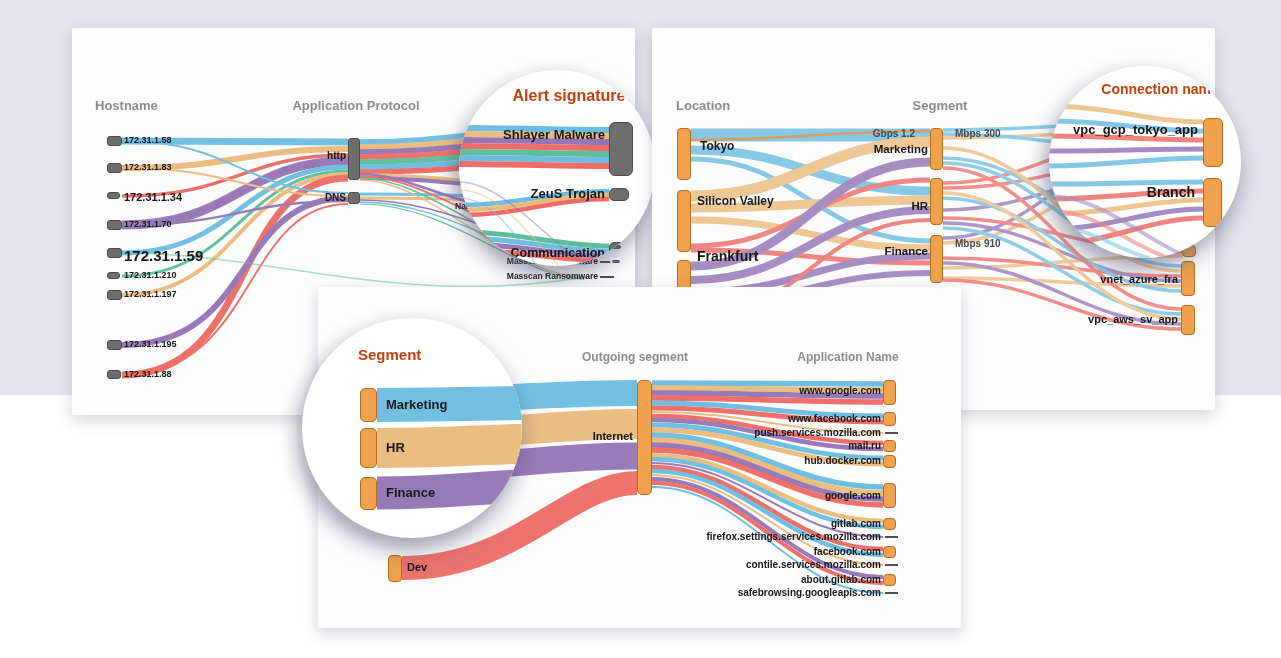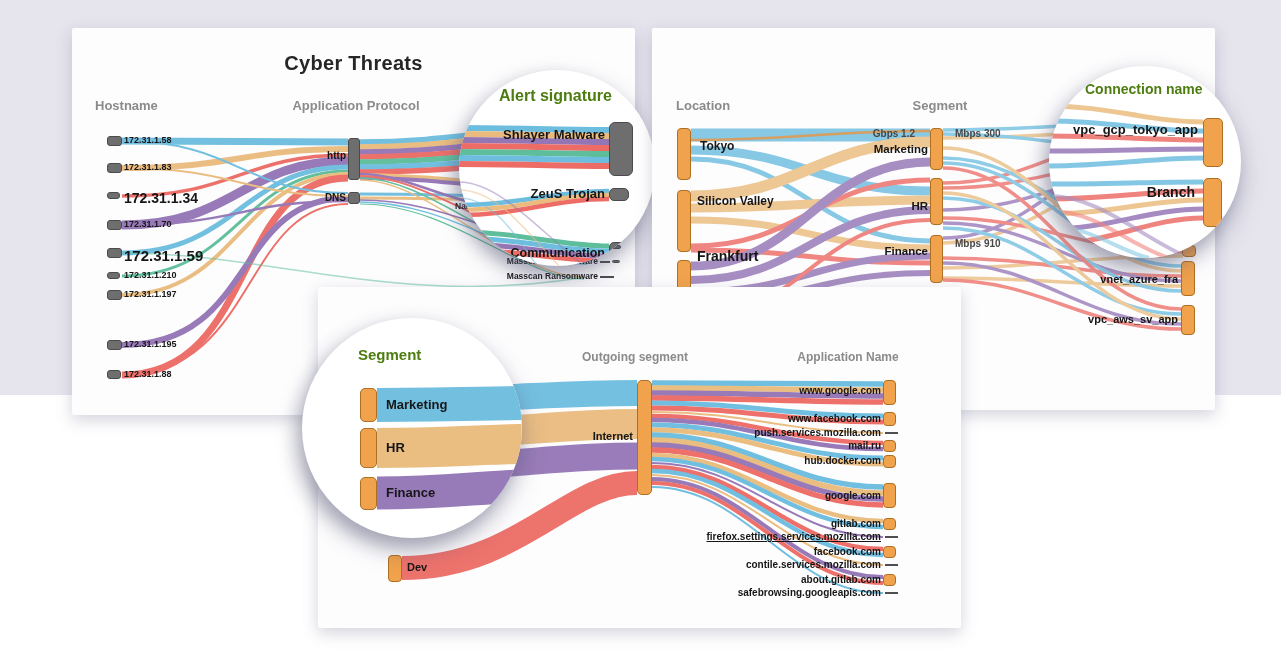--- a/index.html
+++ b/index.html
@@ -9,21 +9,21 @@
   .title{position:absolute;left:0;right:0;text-align:center;font-size:20px;font-weight:800;color:#262626;letter-spacing:.3px;}
   .colhead{position:absolute;font-size:13px;font-weight:700;color:#8b8b8b;white-space:nowrap;}
   .colhead.center{text-align:center;}
   .nlabel{position:absolute;font-weight:700;color:#161616;white-space:nowrap;line-height:1.1;}
   .rlabel{text-align:right;}
   .node{position:absolute;border-radius:3px;box-sizing:border-box;}
   .gray{background:#6e6e6e;border:1px solid #4b4b4b;}
   .orange{background:#f0a24c;border:1px solid #ad6f23;border-radius:4px;}
   svg.flows{position:absolute;left:0;top:0;pointer-events:none;}
   .lens{position:absolute;border-radius:50%;background:#ffffff;overflow:hidden;box-shadow:-5px 9px 18px rgba(80,80,110,.38),0 12px 26px rgba(80,80,110,.25);}
-  .lenshead{position:absolute;font-weight:800;color:#4d7c0f;white-space:nowrap;}
+  .lenshead{position:absolute;font-weight:800;color:#c2410c;white-space:nowrap;text-align:center;}
   .dash{position:absolute;height:2px;background:#4f4f4f;}
 </style>
 </head>
 <body>
 
 <div class="stage">
   <div class="bg-top"></div>
 
   <div class="card" style="left:72px;top:28px;width:563px;height:387px;">
     <svg class="flows" width="563" height="387" viewBox="0 0 563 387">
@@ -56,30 +56,29 @@
         <path d="M 288 146 C 340 146 380 180 450 181" stroke="#8f6fb2" stroke-width="2.5"></path>
         <path d="M 288 148 C 360 148 430 219 518 219" stroke="#ec655e" stroke-width="1.8"></path>
         <path d="M 288 150 C 360 150 435 234 515 234" stroke="#56bb96" stroke-width="1.5"></path>
         <path d="M 288 152 C 360 152 440 249 512 249" stroke="#e9b877" stroke-width="1.5"></path>
         <path d="M 288 172 C 380 172 440 221 518 221" stroke="#8f6fb2" stroke-width="1.5"></path>
         <path d="M 288 174 C 380 174 445 236 515 236" stroke="#66bade" stroke-width="1.5"></path>
         <path d="M 288 176 C 380 176 450 251 512 251" stroke="#56bb96" stroke-width="1.2"></path>
       </g>
     </svg>
 
-    <div class="title" style="top:24px;">Cyber Threats</div>
     <div class="colhead" style="left:23px;top:70px;">Hostname</div>
     <div class="colhead center" style="left:204px;top:70px;width:160px;">Application Protocol</div>
 
     <div class="node gray" style="left:35px;top:108px;width:15px;height:10px;"></div>
     <div class="nlabel" style="left:52px;top:108px;font-size:9px;">172.31.1.58</div>
     <div class="node gray" style="left:35px;top:135px;width:15px;height:10px;"></div>
     <div class="nlabel" style="left:52px;top:135px;font-size:9px;">172.31.1.83</div>
     <div class="node gray" style="left:35px;top:164px;width:13px;height:7px;"></div>
-    <div class="nlabel" style="left:52px;top:163px;font-size:14px;">172.31.1.34</div>
+    <div class="nlabel" style="left:52px;top:163px;font-size:11px;">172.31.1.34</div>
     <div class="node gray" style="left:35px;top:192px;width:15px;height:10px;"></div>
     <div class="nlabel" style="left:52px;top:192px;font-size:9px;">172.31.1.70</div>
     <div class="node gray" style="left:35px;top:220px;width:15px;height:10px;"></div>
     <div class="nlabel" style="left:52px;top:220px;font-size:15px;">172.31.1.59</div>
     <div class="node gray" style="left:35px;top:244px;width:13px;height:7px;"></div>
     <div class="nlabel" style="left:52px;top:243px;font-size:9px;">172.31.1.210</div>
     <div class="node gray" style="left:35px;top:262px;width:15px;height:10px;"></div>
     <div class="nlabel" style="left:52px;top:262px;font-size:9px;">172.31.1.197</div>
     <div class="node gray" style="left:35px;top:312px;width:15px;height:10px;"></div>
     <div class="nlabel" style="left:52px;top:312px;font-size:9px;">172.31.1.195</div>
@@ -283,21 +282,21 @@
     <div class="nlabel rlabel" style="right:80px;top:140px;font-size:10px;">push.services.mozilla.com</div>
     <div class="dash" style="left:567px;top:145px;width:13px;"></div>
     <div class="node orange" style="left:565px;top:153px;width:13px;height:12px;"></div>
     <div class="nlabel rlabel" style="right:80px;top:153px;font-size:10px;">mail.ru</div>
     <div class="node orange" style="left:565px;top:168px;width:13px;height:13px;"></div>
     <div class="nlabel rlabel" style="right:80px;top:168px;font-size:10px;">hub.docker.com</div>
     <div class="node orange" style="left:565px;top:196px;width:13px;height:25px;"></div>
     <div class="nlabel rlabel" style="right:80px;top:203px;font-size:10px;">google.com</div>
     <div class="node orange" style="left:565px;top:231px;width:13px;height:12px;"></div>
     <div class="nlabel rlabel" style="right:80px;top:231px;font-size:10px;">gitlab.com</div>
-    <div class="nlabel rlabel" style="right:80px;top:244px;font-size:10px;text-decoration:underline;">firefox.settings.services.mozilla.com</div>
+    <div class="nlabel rlabel" style="right:80px;top:244px;font-size:10px;">firefox.settings.services.mozilla.com</div>
     <div class="dash" style="left:567px;top:249px;width:13px;"></div>
     <div class="node orange" style="left:565px;top:259px;width:13px;height:12px;"></div>
     <div class="nlabel rlabel" style="right:80px;top:259px;font-size:10px;">facebook.com</div>
     <div class="nlabel rlabel" style="right:80px;top:272px;font-size:10px;">contile.services.mozilla.com</div>
     <div class="dash" style="left:567px;top:277px;width:13px;"></div>
     <div class="node orange" style="left:565px;top:287px;width:13px;height:12px;"></div>
     <div class="nlabel rlabel" style="right:80px;top:287px;font-size:10px;">about.gitlab.com</div>
     <div class="nlabel rlabel" style="right:80px;top:300px;font-size:10px;">safebrowsing.googleapis.com</div>
     <div class="dash" style="left:567px;top:305px;width:13px;"></div>
 

